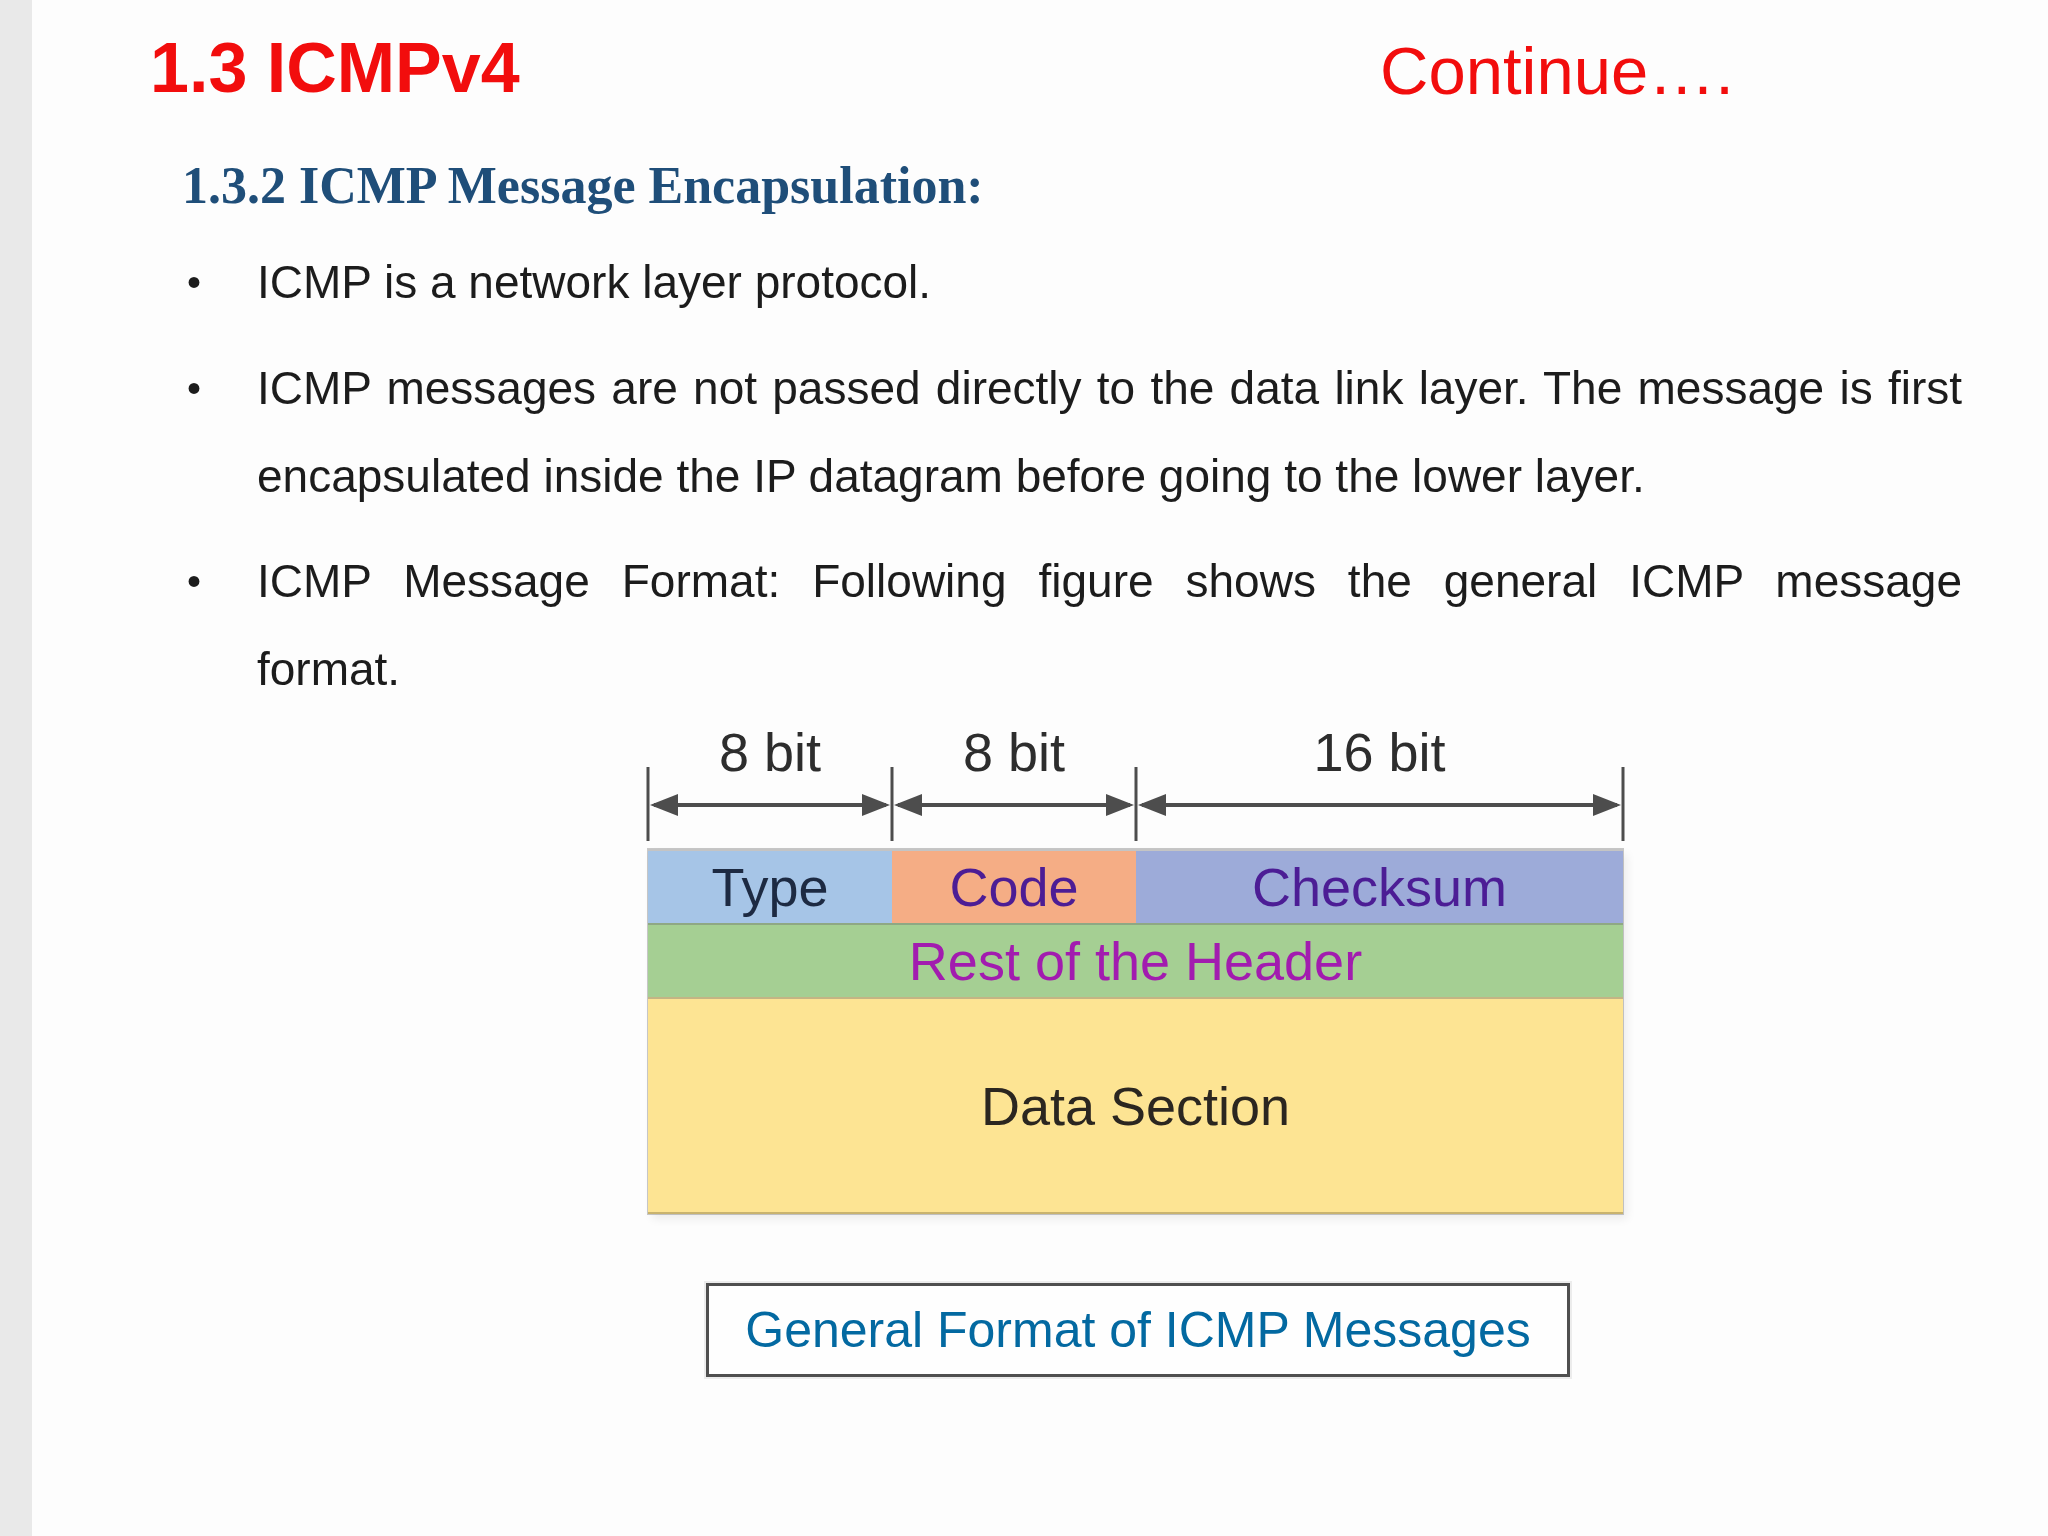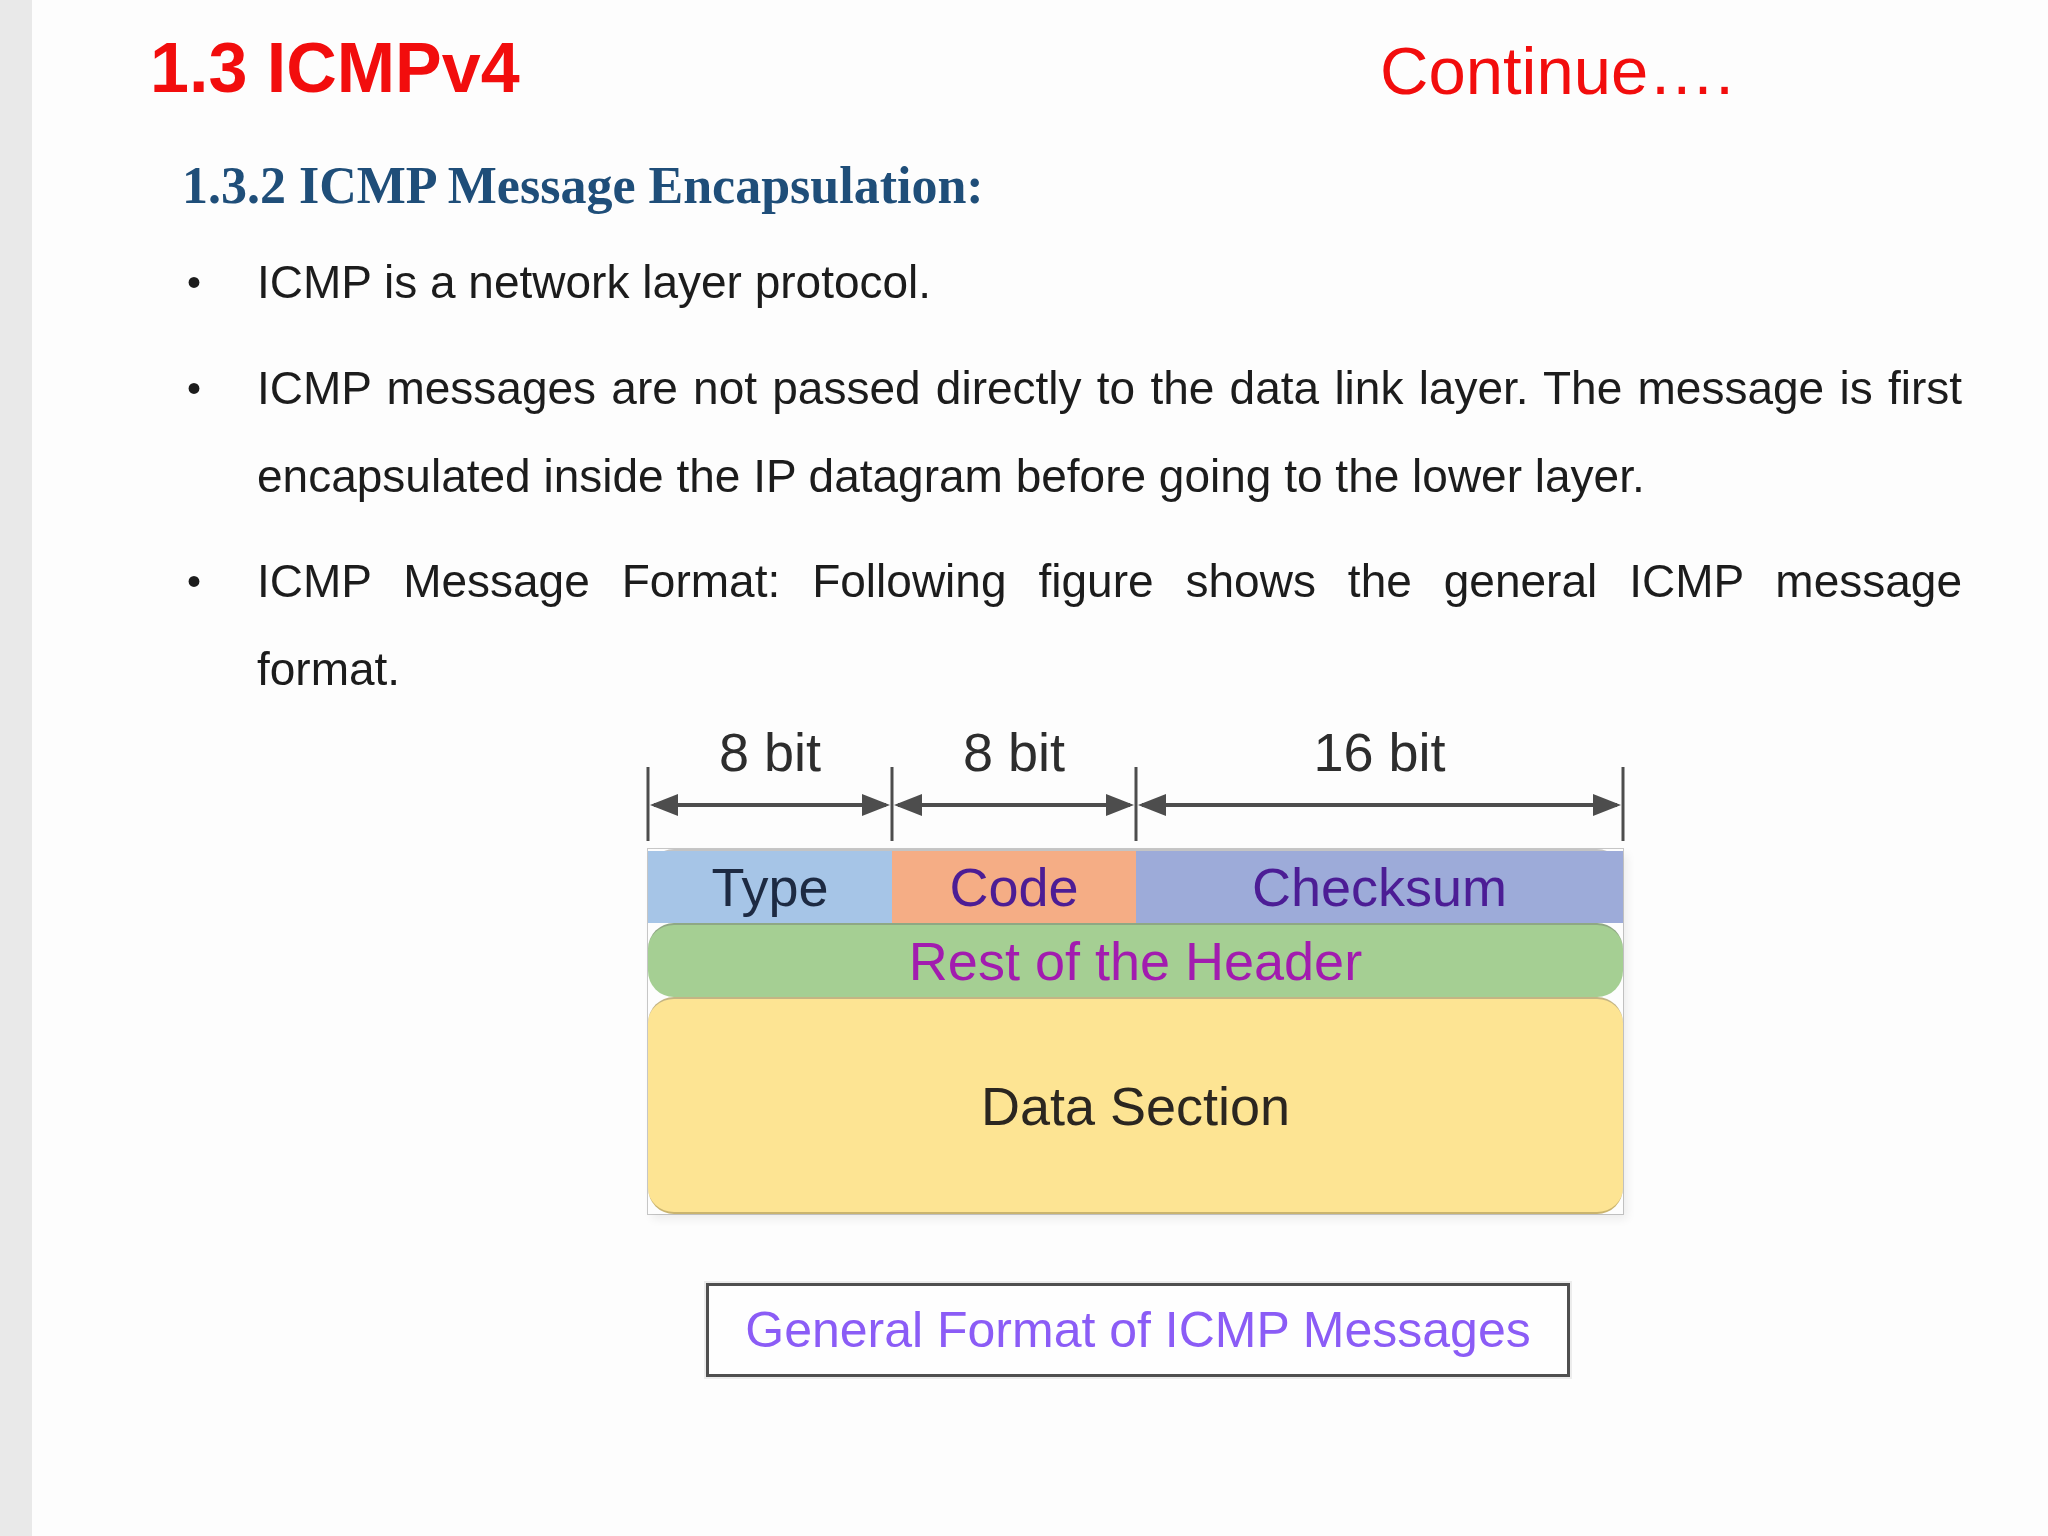--- a/index.html
+++ b/index.html
@@ -18,32 +18,32 @@
   .b1{top:238px;} .b2{top:344px;} .b3{top:537px;}
   .jline{text-align:justify;text-align-last:justify;}
   .lline{text-align:left;}
   
   .bitlabels{position:absolute;left:616px;top:721px;width:975px;display:flex;font-size:54px;color:#2d2d2d;}
   .bitlabels span{display:block;text-align:center;}
   .bl8a{width:244px;} .bl8b{width:244px;} .bl16{width:487px;}
   .arrows{position:absolute;left:606px;top:761px;}
   .bars{position:absolute;left:616px;top:849px;width:975px;
         box-shadow:0 0 0 1px rgba(120,120,120,.4), 4px 5px 9px rgba(0,0,0,.07);}
-  .bar-row{display:flex;width:100%;border-top:2px solid rgba(110,110,110,.40);border-radius:26px;}
+  .bar-row{display:flex;width:100%;border-top:2px solid rgba(110,110,110,.40);}
   .row1{height:72px;}
   .cell{display:flex;align-items:center;justify-content:center;font-size:54px;}
   .cell-type{width:244px;color:#1d2a42;}
   .cell-code{width:244px;color:#4c1d95;}
   .cell-checksum{width:487px;color:#4c1d95;}
   .row2{height:72px;display:flex;align-items:center;justify-content:center;font-size:54px;color:#a21caf;}
   .row3{height:213px;display:flex;align-items:center;justify-content:center;font-size:54px;color:#2b2620;
         border-bottom:2px solid rgba(160,140,80,.55);}
   .caption{position:absolute;left:674px;top:1283px;width:858px;height:88px;
            border:3px solid #4f4f4f;background:#fefefe;box-shadow:0 0 0 2px #ececec;
-           display:flex;align-items:center;justify-content:center;font-size:50px;color:#8b5cf6;}
+           display:flex;align-items:center;justify-content:center;font-size:50px;color:#0369a1;}
 </style>
 </head>
 <body>
 
 <div class="slide">
 
   <div class="title-left" style="color: rgb(242, 13, 13);">1.3 ICMPv4</div>
   <div class="title-right" style="color: rgb(242, 13, 13);">Continue….</div>
   <div class="subtitle" style="color: rgb(31, 78, 121); font-family: Liberation Serif, serif;">1.3.2 ICMP Message Encapsulation:</div>
 

